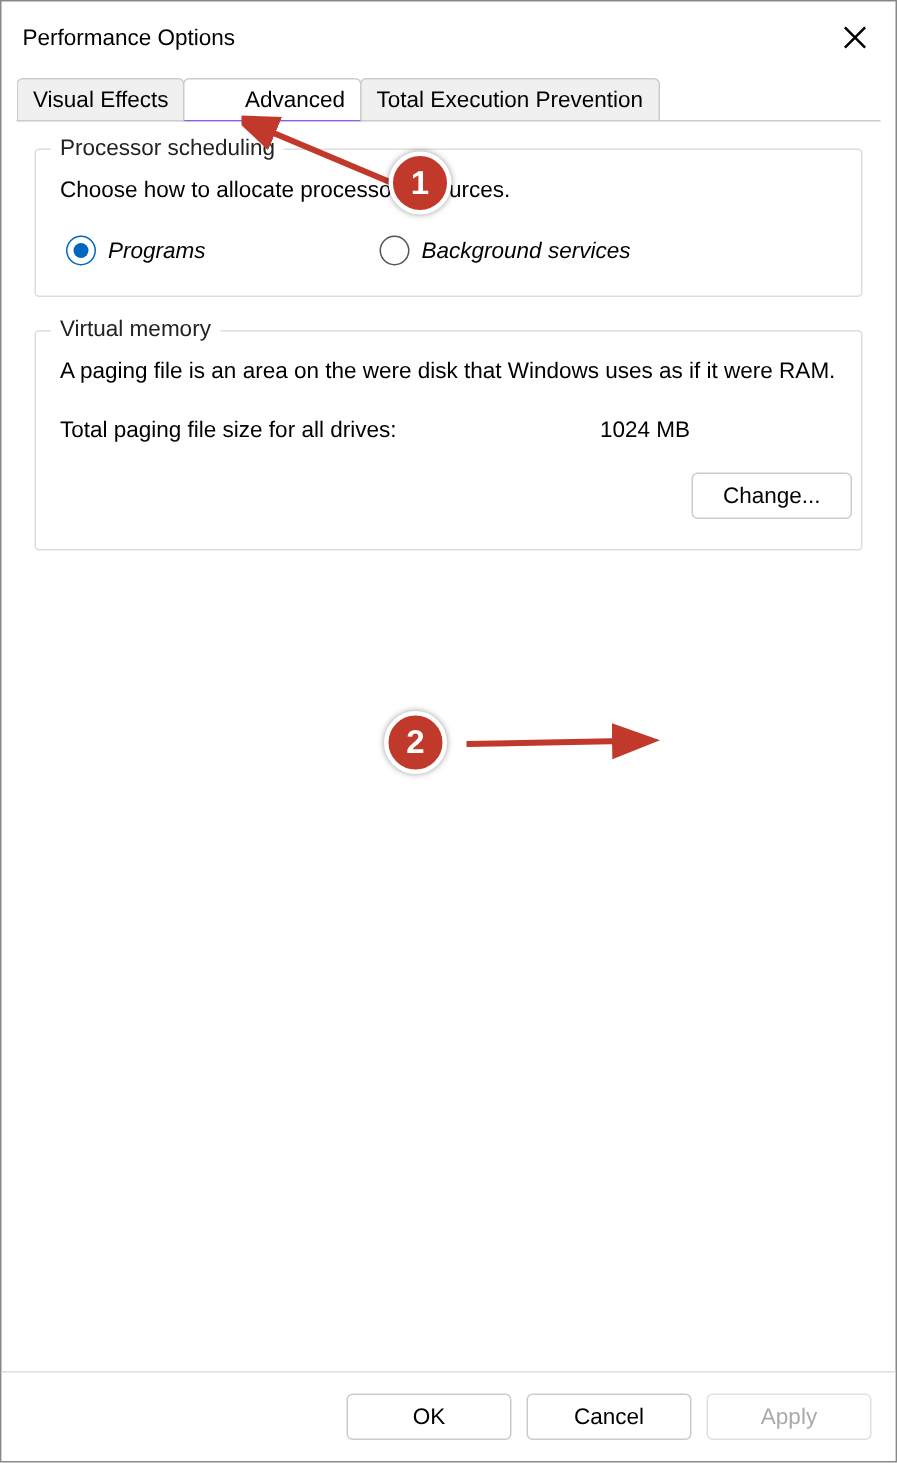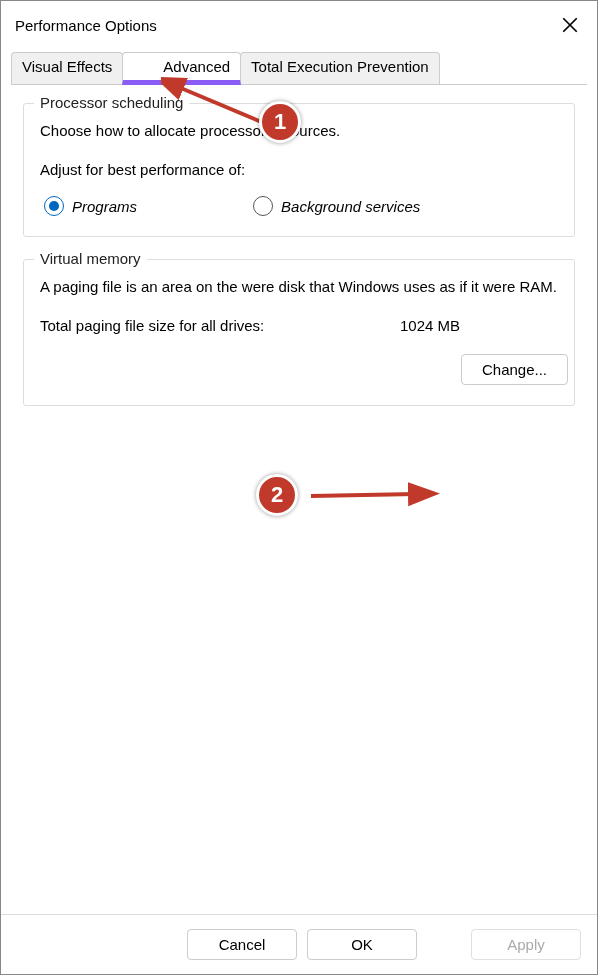--- a/index.html
+++ b/index.html
@@ -53,21 +53,21 @@
       border-top-right-radius: 4px;
       background: #f0f0f0;
       font-size: 15px;
       cursor: pointer;
       position: relative;
       top: 1px;
       margin-right: -1px;
     }
     .tab.active {
       background: #fff;
-      border-bottom: 5px solid #8b5cf6;
+      border-bottom: 1px solid #8b5cf6;
       z-index: 2;
       padding-left: 40px;
     }
     .tab-content-border {
       border-top: 1px solid #ccc;
       margin: 0 10px;
       position: relative;
       top: 0;
     }
     .content {
@@ -169,21 +169,20 @@
       background: #fff;
     }
     .footer .btn {
       min-width: 110px;
       padding: 6px 10px;
     }
     .footer .btn.disabled {
       color: #aaa;
       border-color: #e0e0e0;
       cursor: default;
-      margin-left: 44px;
     }
     
     .annotation {
       position: absolute;
       pointer-events: none;
       z-index: 100;
     }
     .marker {
       width: 42px;
       height: 42px;
@@ -217,21 +216,20 @@
   <div class="tab active">Advanced</div>
   <div class="tab">Total Execution Prevention</div>
 </div>
 <div class="tab-content-border"></div>
 
 <div class="content">
 
   <div class="fieldset">
     <div class="fieldset-legend">Processor scheduling</div>
     <div class="desc">Choose how to allocate processor resources.</div>
-    <div class="sub-label">Adjust for best performance of:</div>
     <div class="radio-row">
       <div class="radio-item">
         <div class="radio-circle selected">
             <div class="radio-dot"></div>
           </div>
         <span>Programs</span>
       </div>
       <div class="radio-item">
         <div class="radio-circle"></div>
         <span>Background services</span>
@@ -247,22 +245,22 @@
       <div class="info-value">1024 MB</div>
     </div>
     <div class="change-row">
       <div class="btn">Change...</div>
     </div>
   </div>
 
 </div>
 
 <div class="footer">
+  <div class="btn">OK</div>
   <div class="btn">Cancel</div>
-  <div class="btn">OK</div>
   <div class="btn disabled">Apply</div>
 </div>
 
 <svg class="annotation" style="left:160px; top:70px;" width="150" height="80">
   <defs>
     <marker id="ah1" markerWidth="10" markerHeight="10" refX="2" refY="3" orient="auto">
       <path d="M0,0 L0,6 L8,3 z" fill="#c0392b"></path>
     </marker>
   </defs>
   <line x1="110" y1="55" x2="15" y2="15" stroke="#c0392b" stroke-width="4" marker-end="url(#ah1)"></line>

